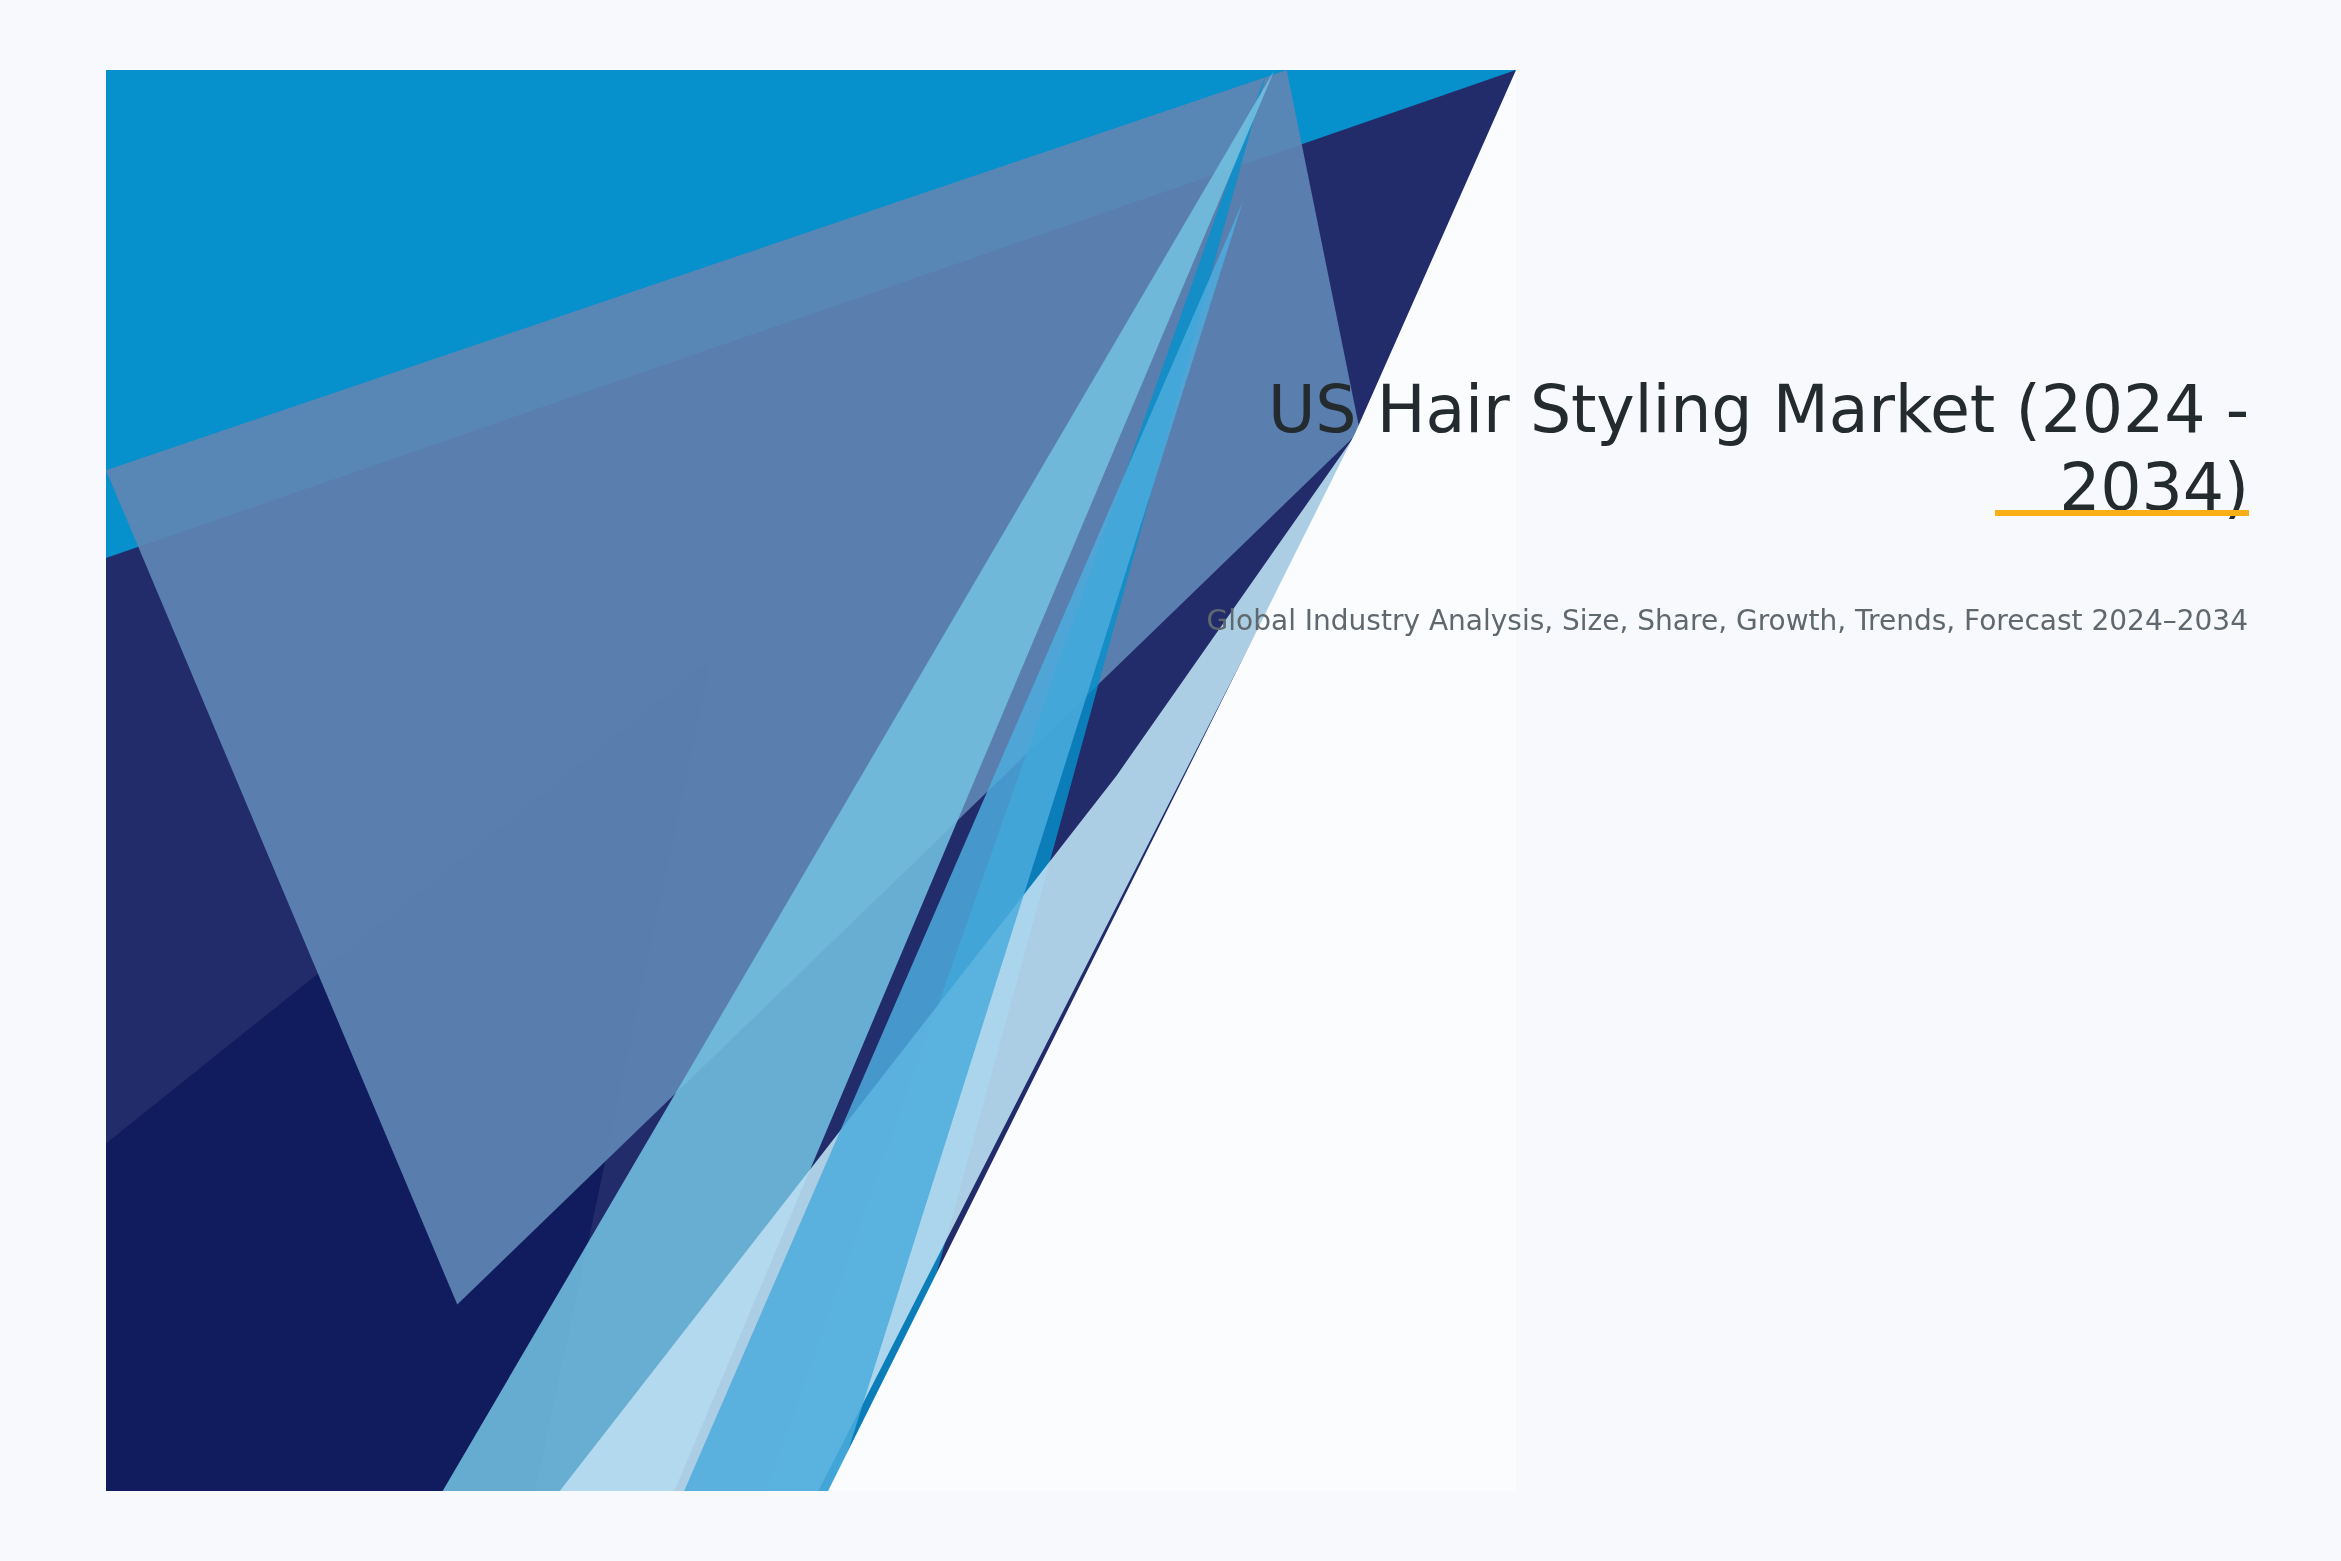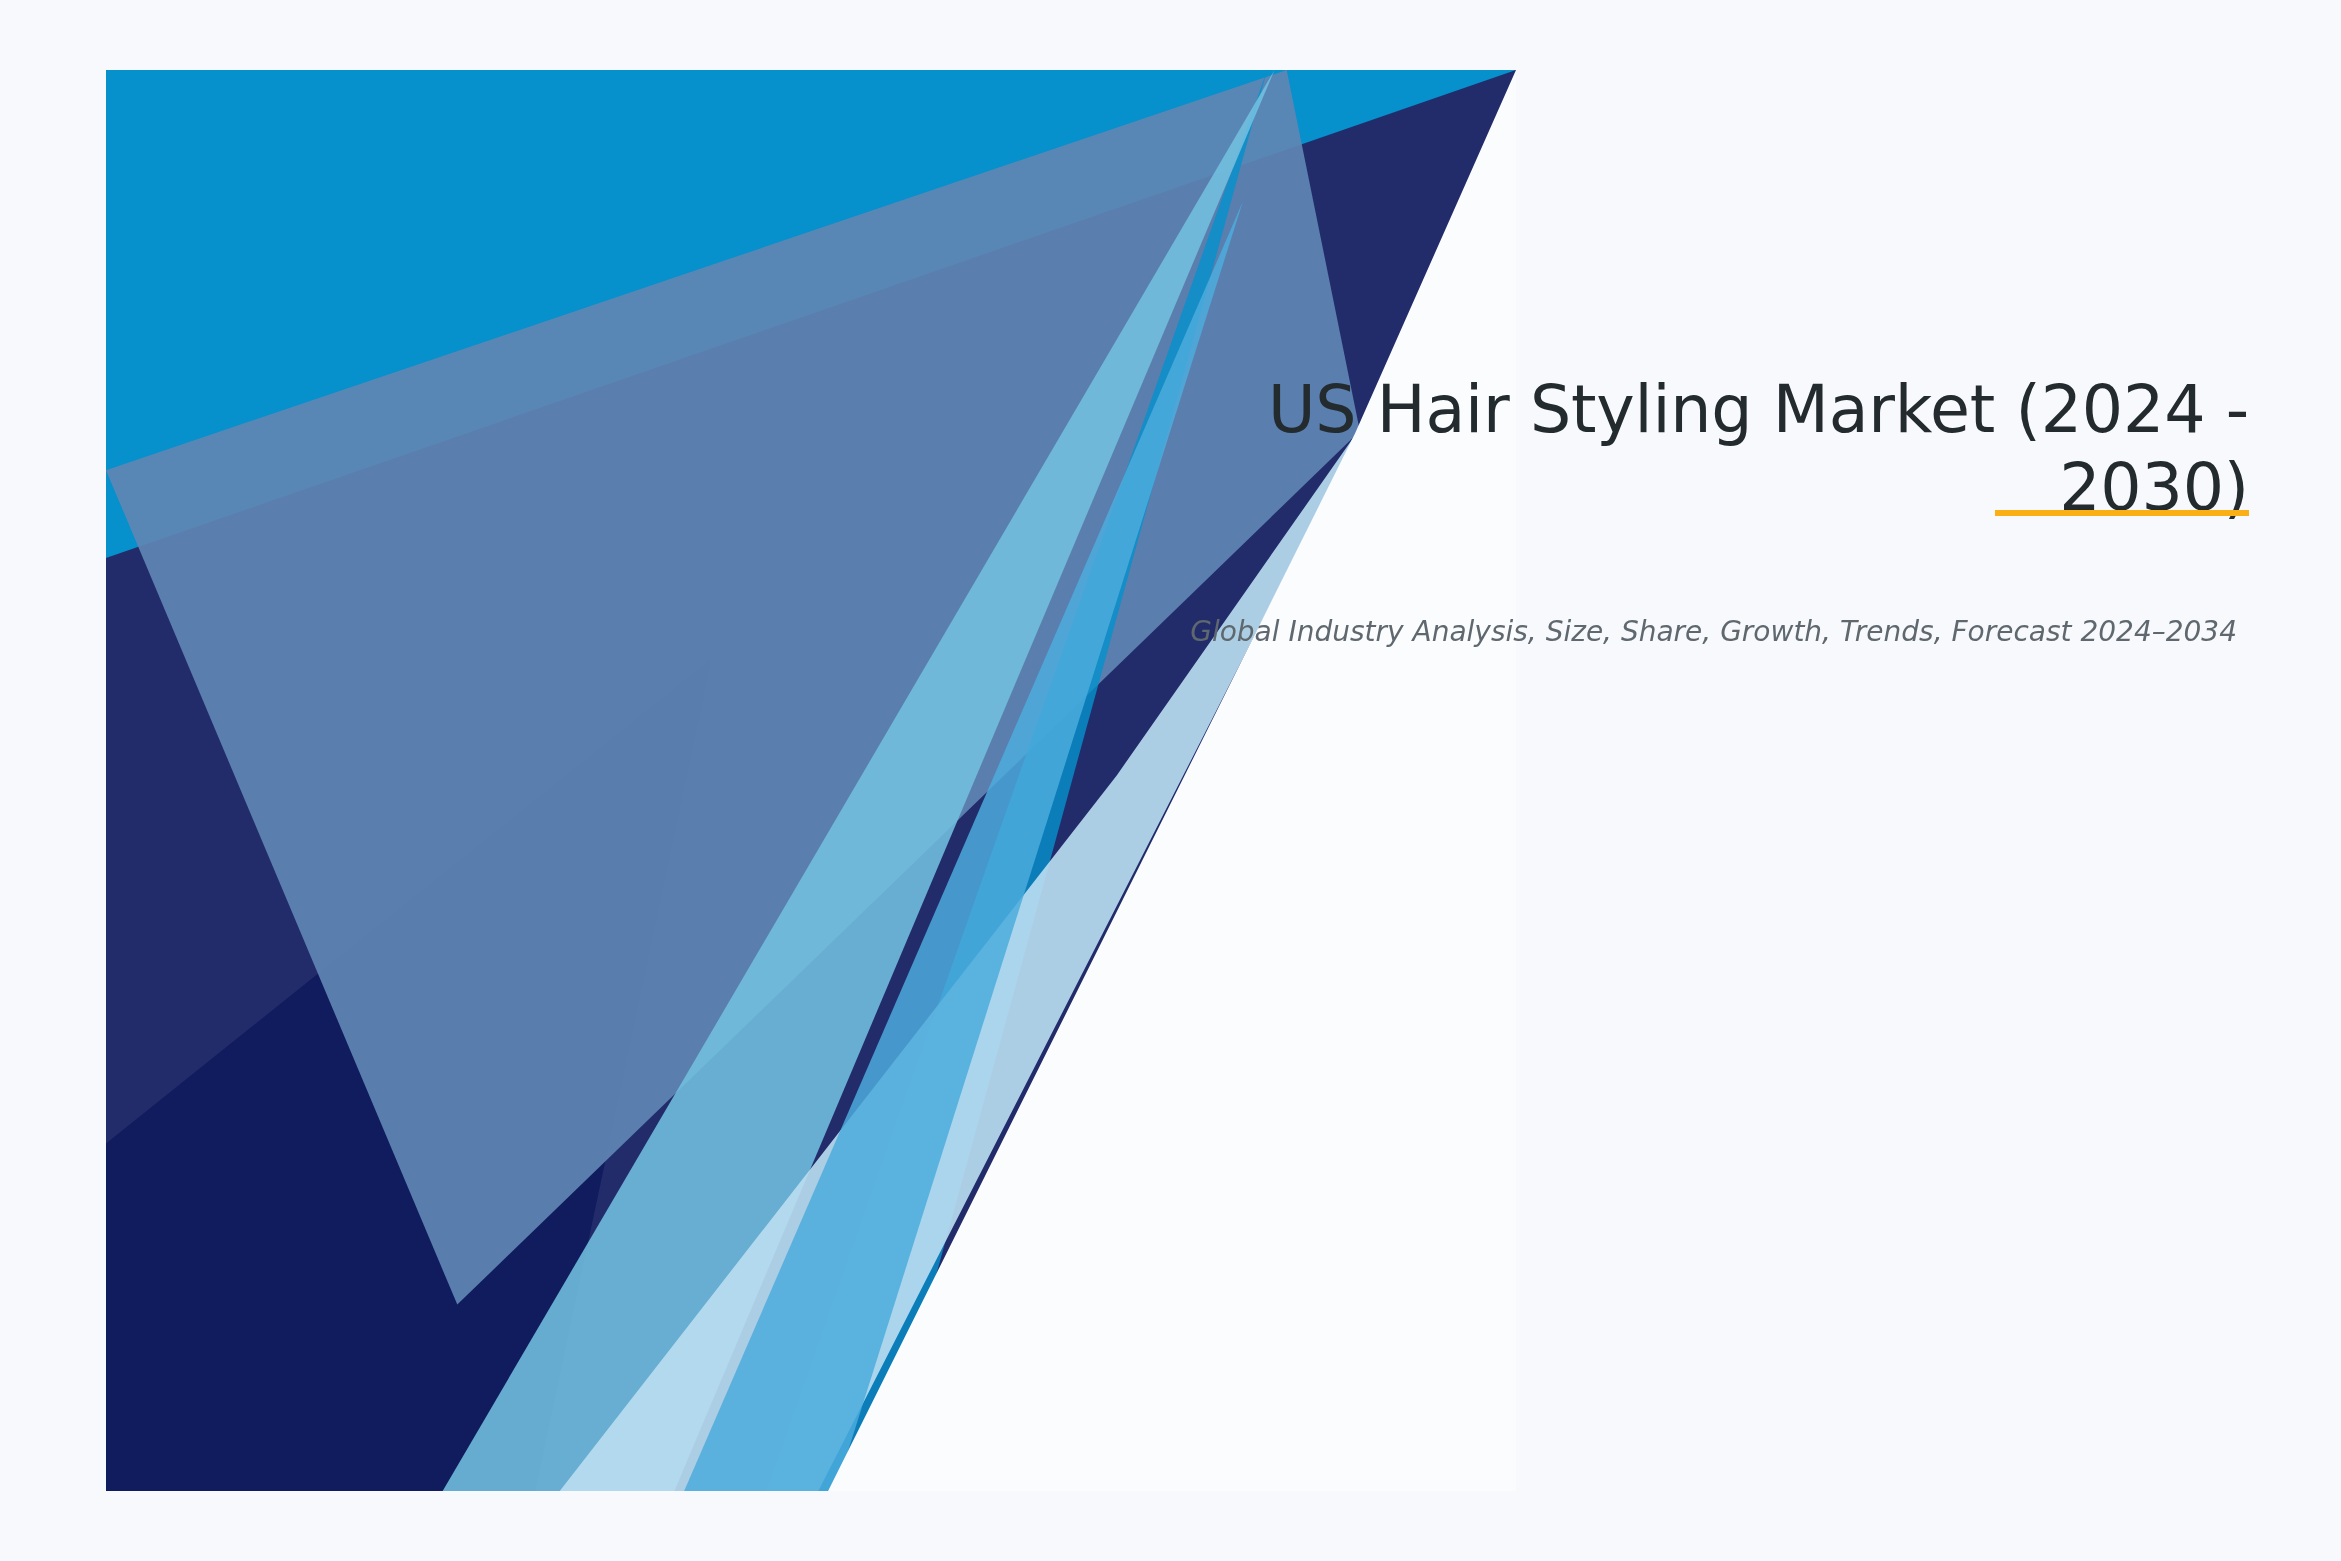--- a/index.html
+++ b/index.html
@@ -59,29 +59,28 @@
   #title-underline {
     position: absolute;
     right: 0px;
     bottom: 10.7px;
     width: 254px;
     height: 6.3px;
     background: #faaf17;
   }
 
   #slide-subtitle {
-    margin: 12px;
+    margin: 1px;
     padding-top: 74px;
     font-size: 28px;
     line-height: 1.38;
     font-weight: 400;
     color: #5e686e;
     text-align: right;
     font-family: "DejaVu Sans", "Liberation Sans", sans-serif;
-    font-style: italic;
   }
 </style>
 </head>
 <body>
 
 <div id="slide">
 
   <div id="artwork">
     <svg viewBox="0 0 2890 2912" preserveAspectRatio="none">
       <defs>
@@ -99,21 +98,21 @@
         <polygon points="2573,730 2072,1445 930,2912 1460,2912" fill="#b9dcf0" opacity="0.92"></polygon>
         <polygon points="2330,270 1495,2912 1185,2912" fill="#4cacdd" opacity="0.85"></polygon>
         <polygon points="2890,0 2890,2912 1480,2912 2560,745" fill="#fbfcfe"></polygon>
       </g>
     </svg>
   </div>
 
   <div id="text-block">
 
     <div id="title-wrap">
-      <h1 id="slide-title">US Hair Styling Market (2024 - 2030)</h1>
+      <h1 id="slide-title">US Hair Styling Market (2024 - 2034)</h1>
       <div id="title-underline"></div>
     </div>
 
     <p id="slide-subtitle">Global Industry Analysis, Size, Share, Growth, Trends, Forecast 2024–2034</p>
 
   </div>
 
 </div>
 
 

